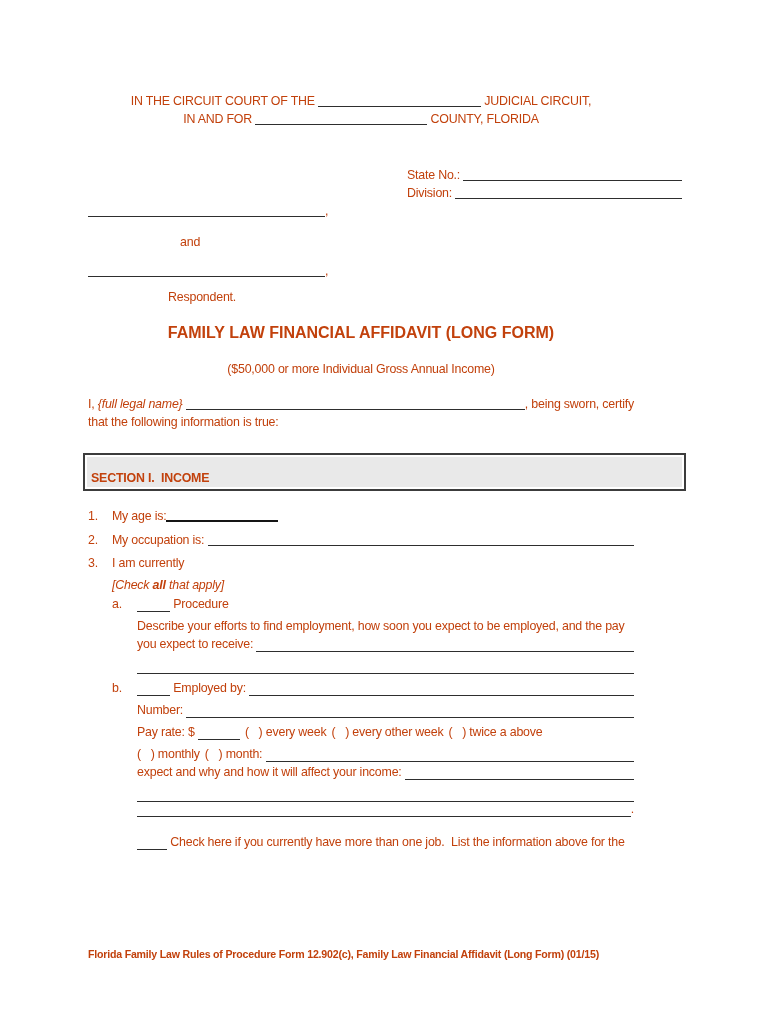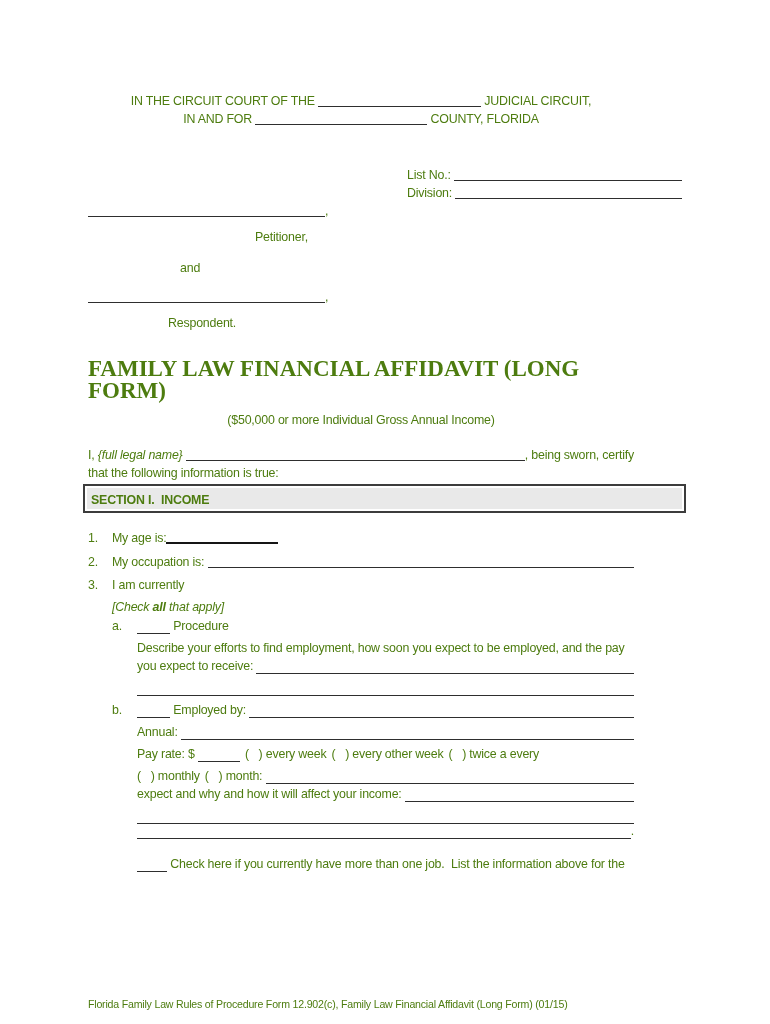--- a/index.html
+++ b/index.html
@@ -1,80 +1,77 @@
 <!DOCTYPE html>
 <html><head>
 <meta charset="utf-8">
 <style>
   * { margin:0; padding:0; box-sizing:border-box; }
   html,body { background:#ffffff; }
   .page {
     position:relative; width:744px; height:1024px; background:#ffffff;
-    font-family:"Liberation Sans", sans-serif; font-size:12.4px; color:#4d7c0f;
+    font-family:"Liberation Sans", sans-serif; font-size:12.4px; color:#c2410c;
     padding:92px 110px 0 88px; overflow:hidden;
   }
   .line { display:flex; align-items:baseline; line-height:18px; flex-wrap:nowrap; }
   .t { white-space:pre-wrap; letter-spacing:-0.2px; flex:0 0 auto; }
   .wrapt { white-space:pre-wrap; letter-spacing:-0.2px; flex:1 1 auto; }
   .bl { position:relative; top:2px; height:12px; border-bottom:1px solid #2e2e2e; flex:0 0 auto; }
   .bl.fill { flex:1 1 auto; }
   .bl.bold { border-bottom-width:2px; border-bottom-color:#151515; }
   .center { justify-content:center; }
   .num { flex:0 0 24px; }
   .alpha { flex:0 0 25px; }
   .ind1 { margin-left:24px;align-items:center; }
   .ind2 { margin-left:49px;align-items:center; }
   .it { font-style:italic; }
   .b { font-weight:bold; }
-  .title-line { font-family:Liberation Serif, serif; font-weight:bold; font-size:23px;
-    line-height:22px; letter-spacing:0; margin-top:26px; }
-  .subtitle-line { margin-top:9px;align-items:center; }
+  .title-line { font-family:Liberation Sans, sans-serif; font-weight:bold; font-size:16px;
+    line-height:22px; letter-spacing:0; margin-top:16px; }
+  .subtitle-line { margin-top:16px;align-items:center; }
   .case-block { margin-left:319px; width:275px; margin-top:38px; }
   .section-hdr {
-    margin-top:2px; margin-left:-5px; width:603px;
+    margin-top:22px; margin-left:-5px; width:603px;
     border:2px solid #3c3c3c; background:#e9e9e9;
     box-shadow: inset 0 0 0 2px #ffffff;
-    padding:6px 6px 3px; font-weight:bold; line-height:16px;
+    padding:15px 6px 3px; font-weight:bold; line-height:16px;
   }
-  .footer-line { position:absolute; left:88px; top:997px; font-size:10.6px; line-height:14px; }
+  .footer-line { position:absolute; left:88px; top:947px; font-size:10.6px; line-height:14px;font-weight:bold; }
   .cb { margin-left:5px; }
 </style>
 </head>
 <body>
 
 <div class="page">
 
   <div class="line center">
     <span class="t">IN THE CIRCUIT COURT OF THE </span>
     <span class="bl" style="width:163px"></span>
     <span class="t"> JUDICIAL CIRCUIT,</span>
   </div>
   <div class="line center">
     <span class="t">IN AND FOR </span>
     <span class="bl" style="width:172px"></span>
     <span class="t"> COUNTY, FLORIDA</span>
   </div>
 
   <div class="case-block">
     <div class="line">
-      <span class="t">List No.: </span>
+      <span class="t">State No.: </span>
       <span class="bl fill"></span>
     </div>
     <div class="line">
       <span class="t">Division: </span>
       <span class="bl fill"></span>
     </div>
   </div>
 
   <div class="line" style="margin-top:0px">
     <span class="bl" style="width:237px"></span>
     <span class="t">,</span>
-  </div>
-  <div class="line" style="margin-top:8px;margin-left:167px">
-    <span class="t">Petitioner,</span>
   </div>
   <div class="line" style="margin-top:13px;margin-left:92px">
     <span class="t">and</span>
   </div>
   <div class="line" style="margin-top:11px">
     <span class="bl" style="width:237px"></span>
     <span class="t">,</span>
   </div>
   <div class="line" style="margin-top:8px;margin-left:80px">
     <span class="t">Respondent.</span>
@@ -139,32 +136,32 @@
     <span class="bl fill"></span>
   </div>
 
   <div class="line ind1" style="margin-top:7px">
     <span class="t alpha">b.</span>
     <span class="bl" style="width:33px"></span>
     <span class="t"> Employed by: </span>
     <span class="bl fill"></span>
   </div>
   <div class="line ind2" style="margin-top:4px">
-    <span class="t">Annual: </span>
+    <span class="t">Number: </span>
     <span class="bl fill"></span>
   </div>
   <div class="line ind2" style="margin-top:4px">
     <span class="t">Pay rate: $ </span>
     <span class="bl" style="width:42px"></span>
     <span class="t cb">(   )</span>
     <span class="t"> every week</span>
     <span class="t cb">(   )</span>
     <span class="t"> every other week</span>
     <span class="t cb">(   )</span>
-    <span class="t"> twice a every</span>
+    <span class="t"> twice a above</span>
   </div>
   <div class="line ind2" style="margin-top:4px">
     <span class="t cb" style="margin-left:0">(   )</span>
     <span class="t"> monthly</span>
     <span class="t cb">(   )</span>
     <span class="t"> month: </span>
     <span class="bl fill"></span>
   </div>
   <div class="line ind2">
     <span class="t">expect and why and how it will affect your income: </span>

